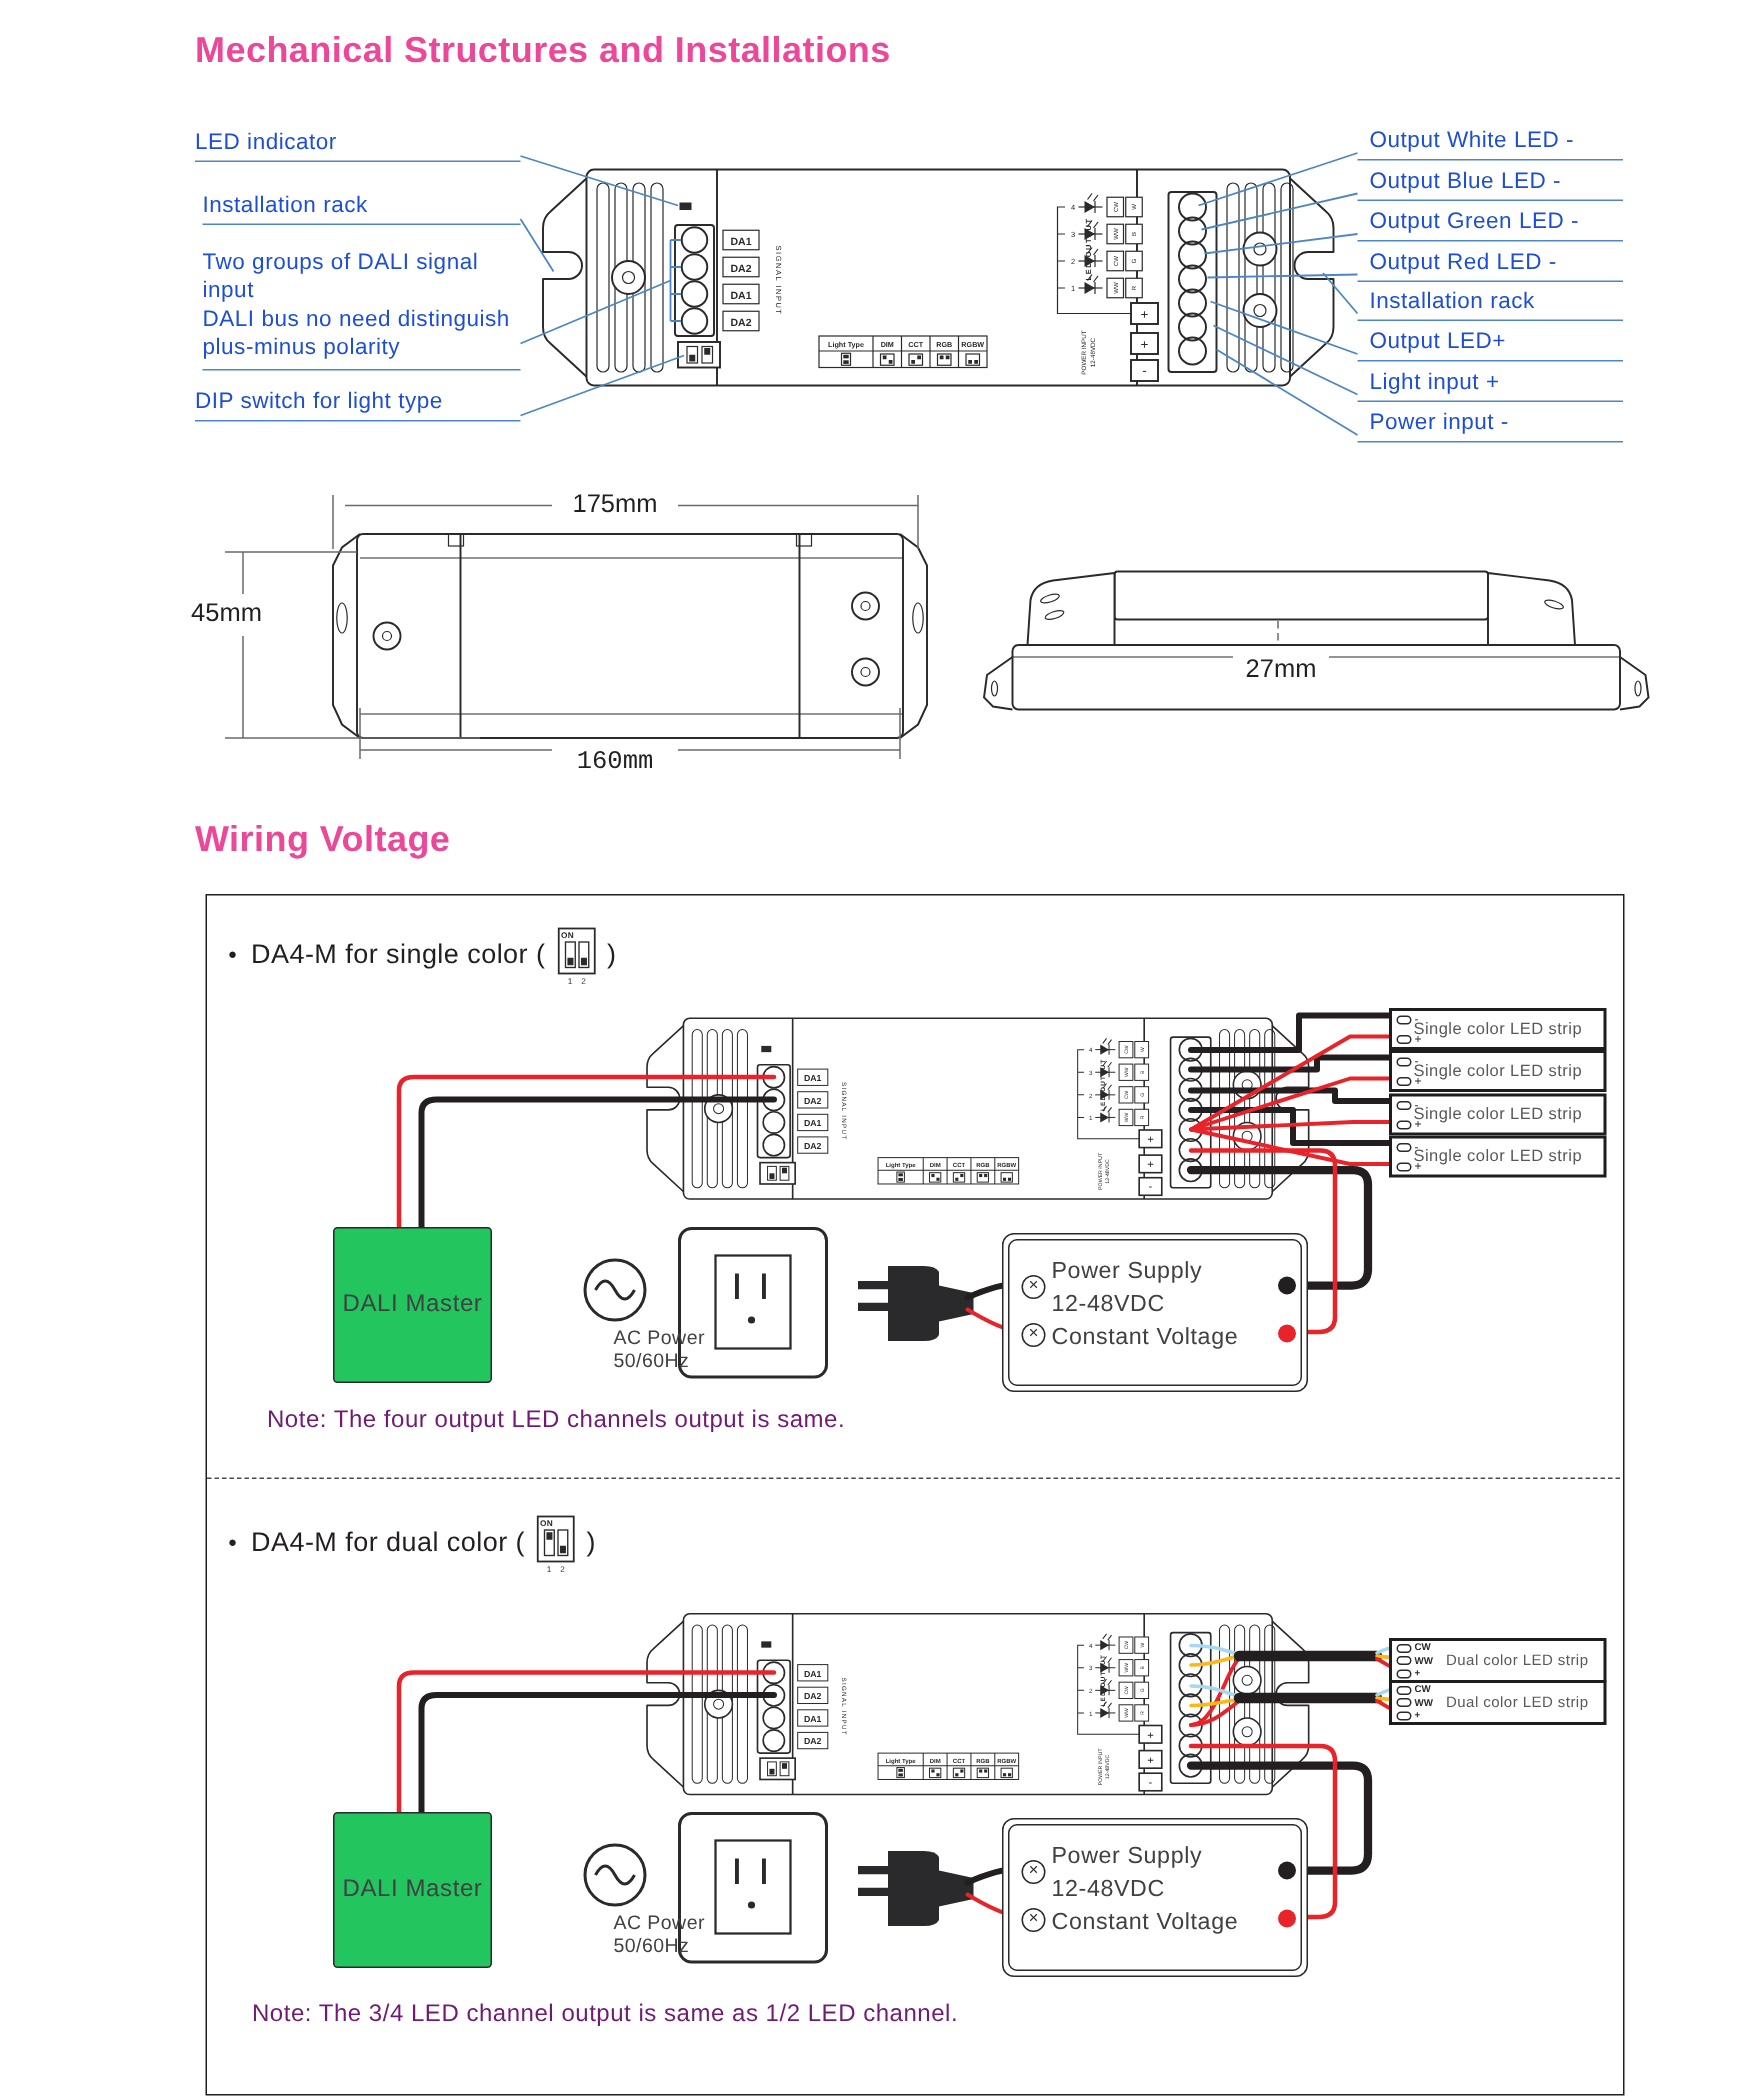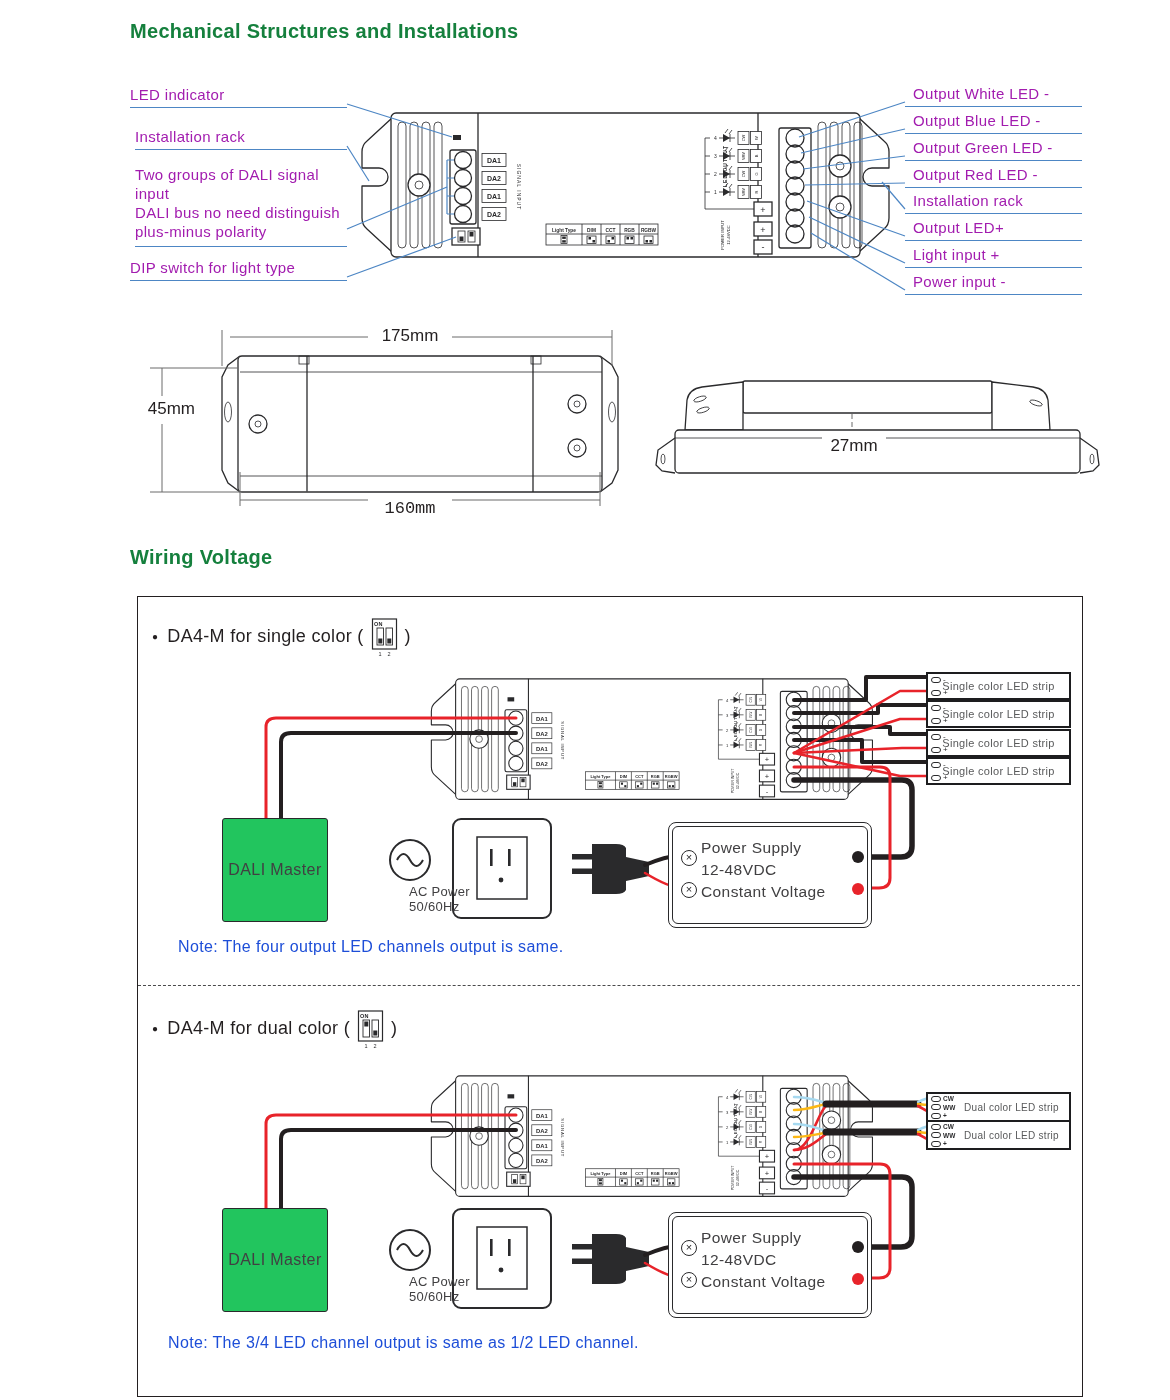--- a/index.html
+++ b/index.html
@@ -1,20 +1,20 @@
 <!DOCTYPE html>
 <html><head>
 <meta charset="utf-8">
 <style>
   html,body{margin:0;padding:0;background:#fff;}
   #page{position:relative;width:1170px;height:1400px;background:#fff;overflow:hidden;
         font-family:"Liberation Sans",sans-serif;color:#231f20;}
   .abs{position:absolute;}
-  .sec-title{font-size:20px;font-weight:600;color:#15803d;letter-spacing:.3px;}
-  .callout{font-size:15px;color:#a21caf;letter-spacing:.35px;line-height:19px;
+  .sec-title{font-size:24px;font-weight:600;color:#ec4899;letter-spacing:.3px;}
+  .callout{font-size:15px;color:#1d4ed8;letter-spacing:.35px;line-height:19px;
            border-bottom:1.4px solid #4d86c4;}
   .rcallout{text-indent:8px;}
   .dimlab{font-size:17px;color:#231f20;text-align:center;background:#fff;}
   svg{position:absolute;left:0;top:0;}
   svg text{font-family:"Liberation Sans",sans-serif;fill:#2a2a2c;}
   .ln{fill:none;stroke:#2a2a2c;stroke-width:1.3;}
   .lnt{fill:none;stroke:#2a2a2c;stroke-width:.8;}
   .fw{fill:#fff;}
   .dk{fill:#2a2a2c;}
   .ld{fill:none;stroke:#4d86c4;stroke-width:1.2;}
@@ -41,21 +41,21 @@
         font-size:11px;line-height:13px;text-align:center;color:#2a2a2c;}
   .dotb{position:absolute;width:12px;height:12px;border-radius:50%;background:#231f20;}
   .dotr{position:absolute;width:12px;height:12px;border-radius:50%;background:#e8232a;}
   .strip{border:2px solid #1d1d1f;background:#fff;color:#58595a;
          display:flex;align-items:center;justify-content:center;}
   .strip .lab{font-size:11px;letter-spacing:.3px;}
   .pinmark{position:absolute;display:flex;align-items:center;gap:2px;font-size:8px;color:#2a2a2c;}
   .oval{display:inline-block;width:8px;height:4px;border:.9px solid #2a2a2c;border-radius:3px;}
   .pin6{font-size:6.5px;font-weight:bold;}
   .acl{font-size:13px;color:#414042;line-height:15px;letter-spacing:.3px;margin-left:28px;}
-  .note{font-size:16px;color:#1d4ed8;letter-spacing:.35px;}
+  .note{font-size:16px;color:#701a75;letter-spacing:.35px;}
 </style>
 </head>
 <body>
 
 <div id="page">
 
 <svg width="1170" height="1400" viewBox="0 0 1170 1400">
 <defs>
   <path id="bkt" d="M34,6 L9,29 Q4,33 4,40 L4,56 L21,56 A9,9 0 0 1 21,74 L4,74 L4,106 Q4,113 9,117 L34,140 Z" fill="#fff" stroke="#2a2a2c" stroke-width="1.3" stroke-linejoin="round"></path>
 
@@ -376,21 +376,21 @@
 <div class="abs callout rcallout" style="left:905px;top:84px;width:177px;padding-bottom:3px;">Output White LED -</div>
 <div class="abs callout rcallout" style="left:905px;top:111px;width:177px;padding-bottom:3px;">Output Blue LED -</div>
 <div class="abs callout rcallout" style="left:905px;top:138px;width:177px;padding-bottom:3px;">Output Green LED -</div>
 <div class="abs callout rcallout" style="left:905px;top:165px;width:177px;padding-bottom:3px;">Output Red LED -</div>
 <div class="abs callout rcallout" style="left:905px;top:191px;width:177px;padding-bottom:3px;">Installation rack</div>
 <div class="abs callout rcallout" style="left:905px;top:218px;width:177px;padding-bottom:3px;">Output LED+</div>
 <div class="abs callout rcallout" style="left:905px;top:245px;width:177px;padding-bottom:3px;">Light input +</div>
 <div class="abs callout rcallout" style="left:905px;top:272px;width:177px;padding-bottom:3px;">Power input -</div>
 
 <div class="abs dimlab" style="left:372px;top:326px;width:76px;">175mm</div>
-<div class="abs dimlab" style="left:133px;top:399px;width:62px;text-align:right;">45mm</div>
+<div class="abs dimlab" style="left:120px;top:399px;width:62px;">45mm</div>
 <div class="abs dimlab" style="left:372px;top:499px;width:76px;font-family:Liberation Mono, monospace;">160mm</div>
 <div class="abs dimlab" style="left:822px;top:436px;width:64px;">27mm</div>
 
 <div class="abs sec-title" style="left:130px;top:546px;">Wiring Voltage</div>
 
 <div class="abs wiring-box" style="left:137px;top:596px;width:944px;height:799px;"></div>
 <div class="abs divider" style="left:138px;top:985px;width:942px;height:0;"></div>
 
 <div class="abs wh" style="left:152px;top:615px;height:42px;">
   <span class="bullet">●</span>

